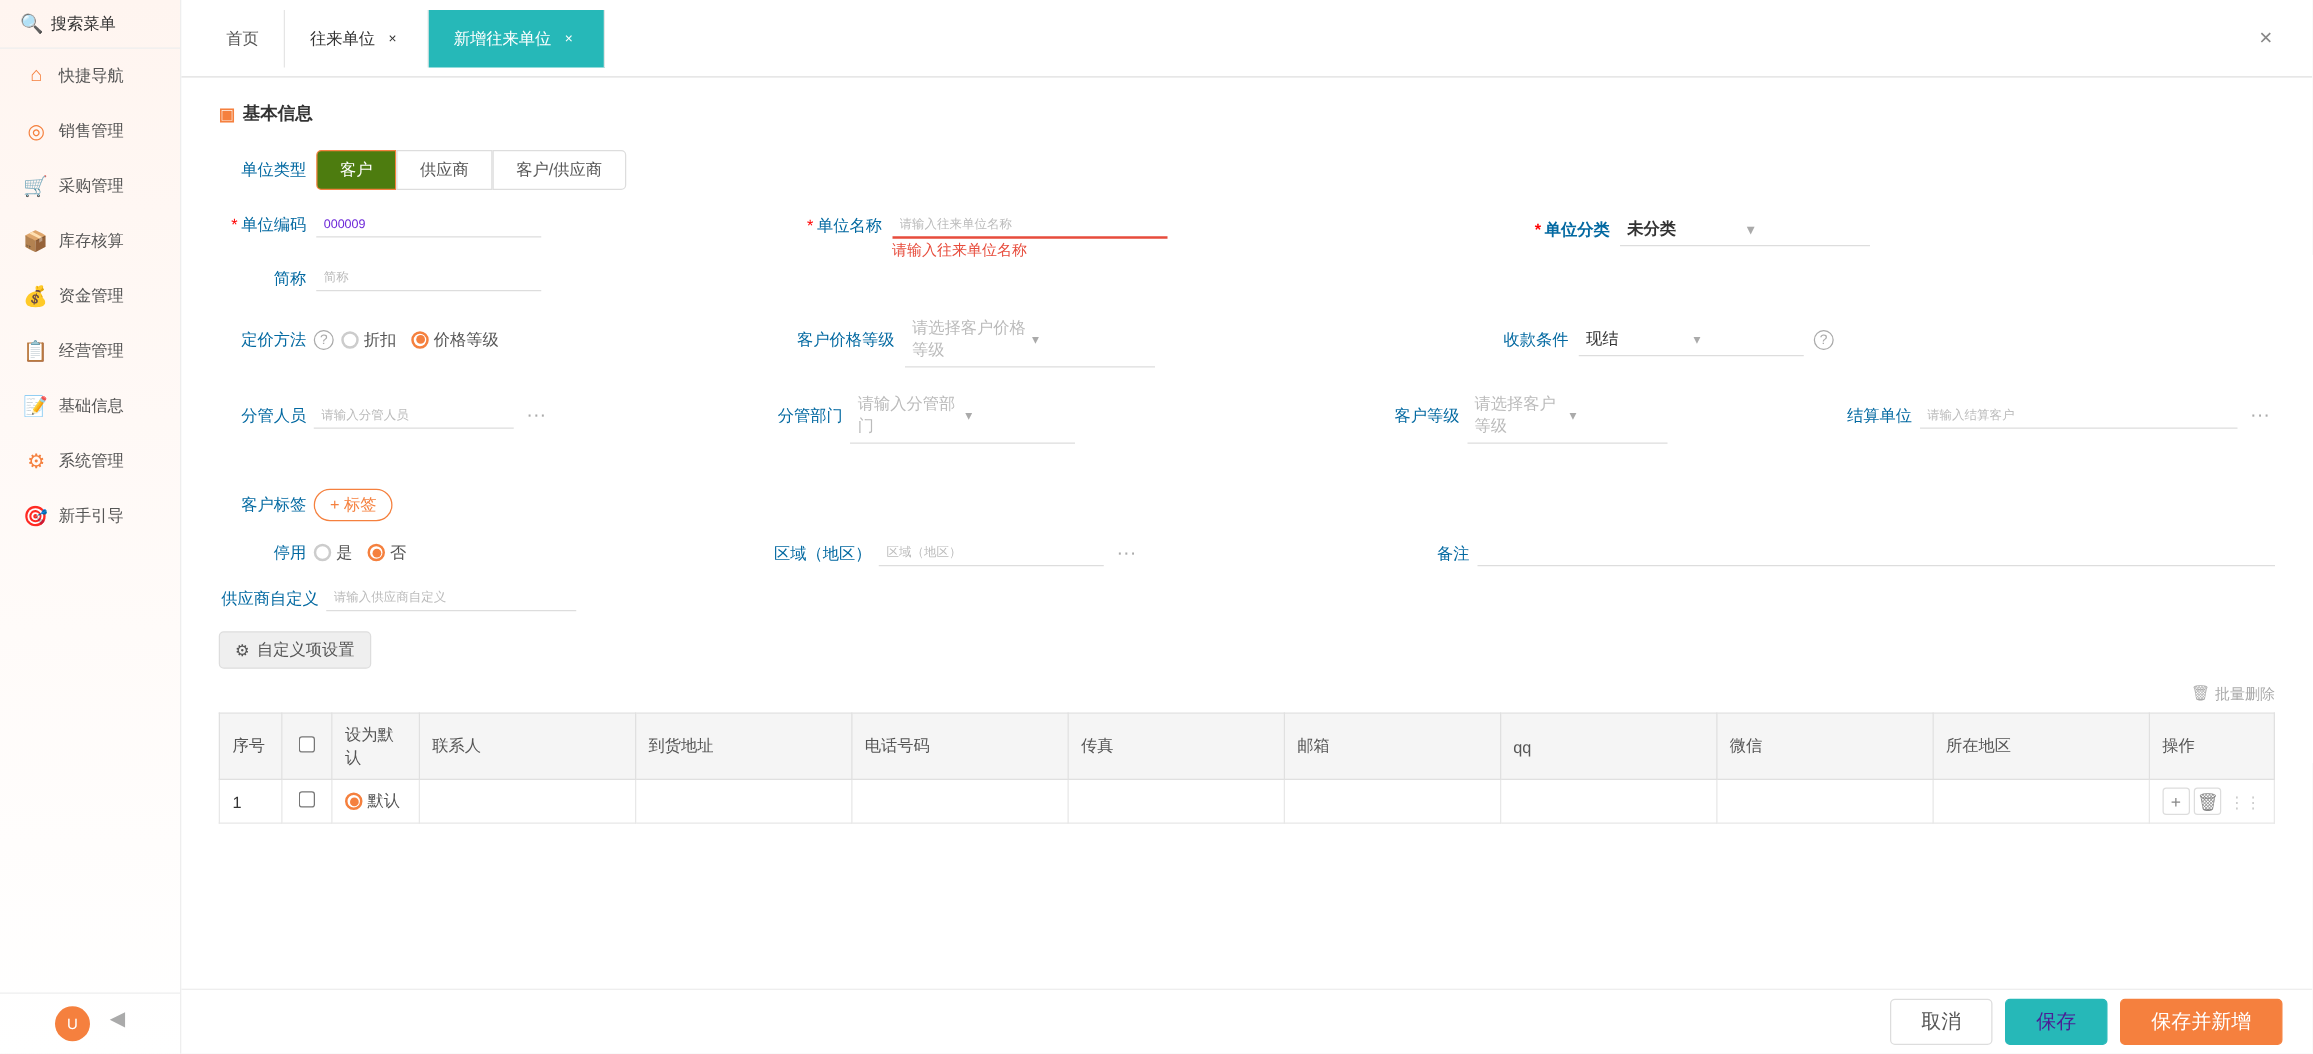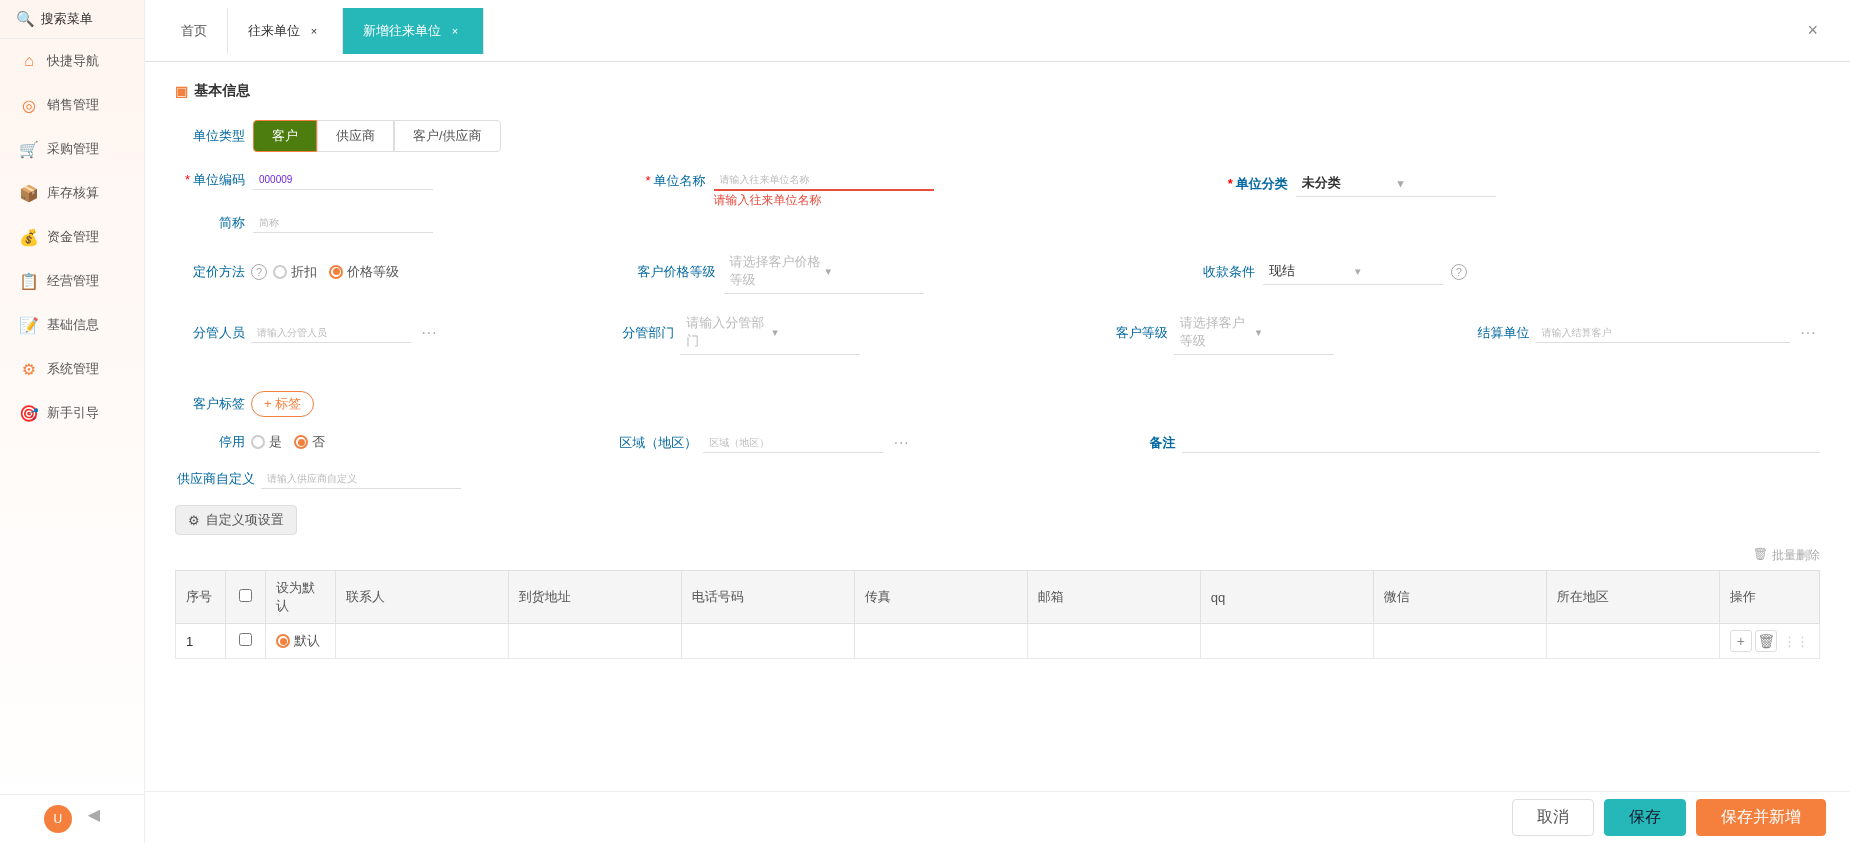--- a/index.html
+++ b/index.html
@@ -342,21 +342,21 @@
       cursor: pointer;
       font-size: 16px;
       border: 1px solid #ddd;
     }
     .btn-default {
       background: #fff;
       color: #555;
     }
     .btn-save {
       background: #26b8b8;
-      color: #0f172a;
+      color: #4c1d95;
       border-color: #26b8b8;
     }
     .btn-save-new {
       background: #f5803e;
       color: #fff;
       border-color: #f5803e;
     }
 
     
     .batch-delete {
@@ -590,21 +590,21 @@
             <span>否</span>
           </div>
         </div>
       </div>
       <div class="form-group" style="flex:0 0 32%;gap:6px;">
         <span class="form-label" style="min-width:70px;">区域（地区）</span>
         <input class="form-input" type="text" style="max-width: 180px;" placeholder="区域（地区）">
         <span class="more-btn">···</span>
       </div>
       <div class="form-group" style="flex:1;gap:6px;">
-        <span class="form-label" style="min-width:30px;font-weight:bold;">备注</span>
+        <span class="form-label" style="min-width:30px;">备注</span>
         <input class="form-input" type="text" style="flex: 1 1 0%;">
       </div>
     </div>
 
     <div class="form-row" style="margin-top:12px;">
       <div class="form-group" style="gap:6px;flex:0 0 35%;">
         <span class="form-label" style="min-width:80px;">供应商自定义</span>
         <input class="form-input" type="text" style="max-width: 200px;" placeholder="请输入供应商自定义">
       </div>
     </div>

